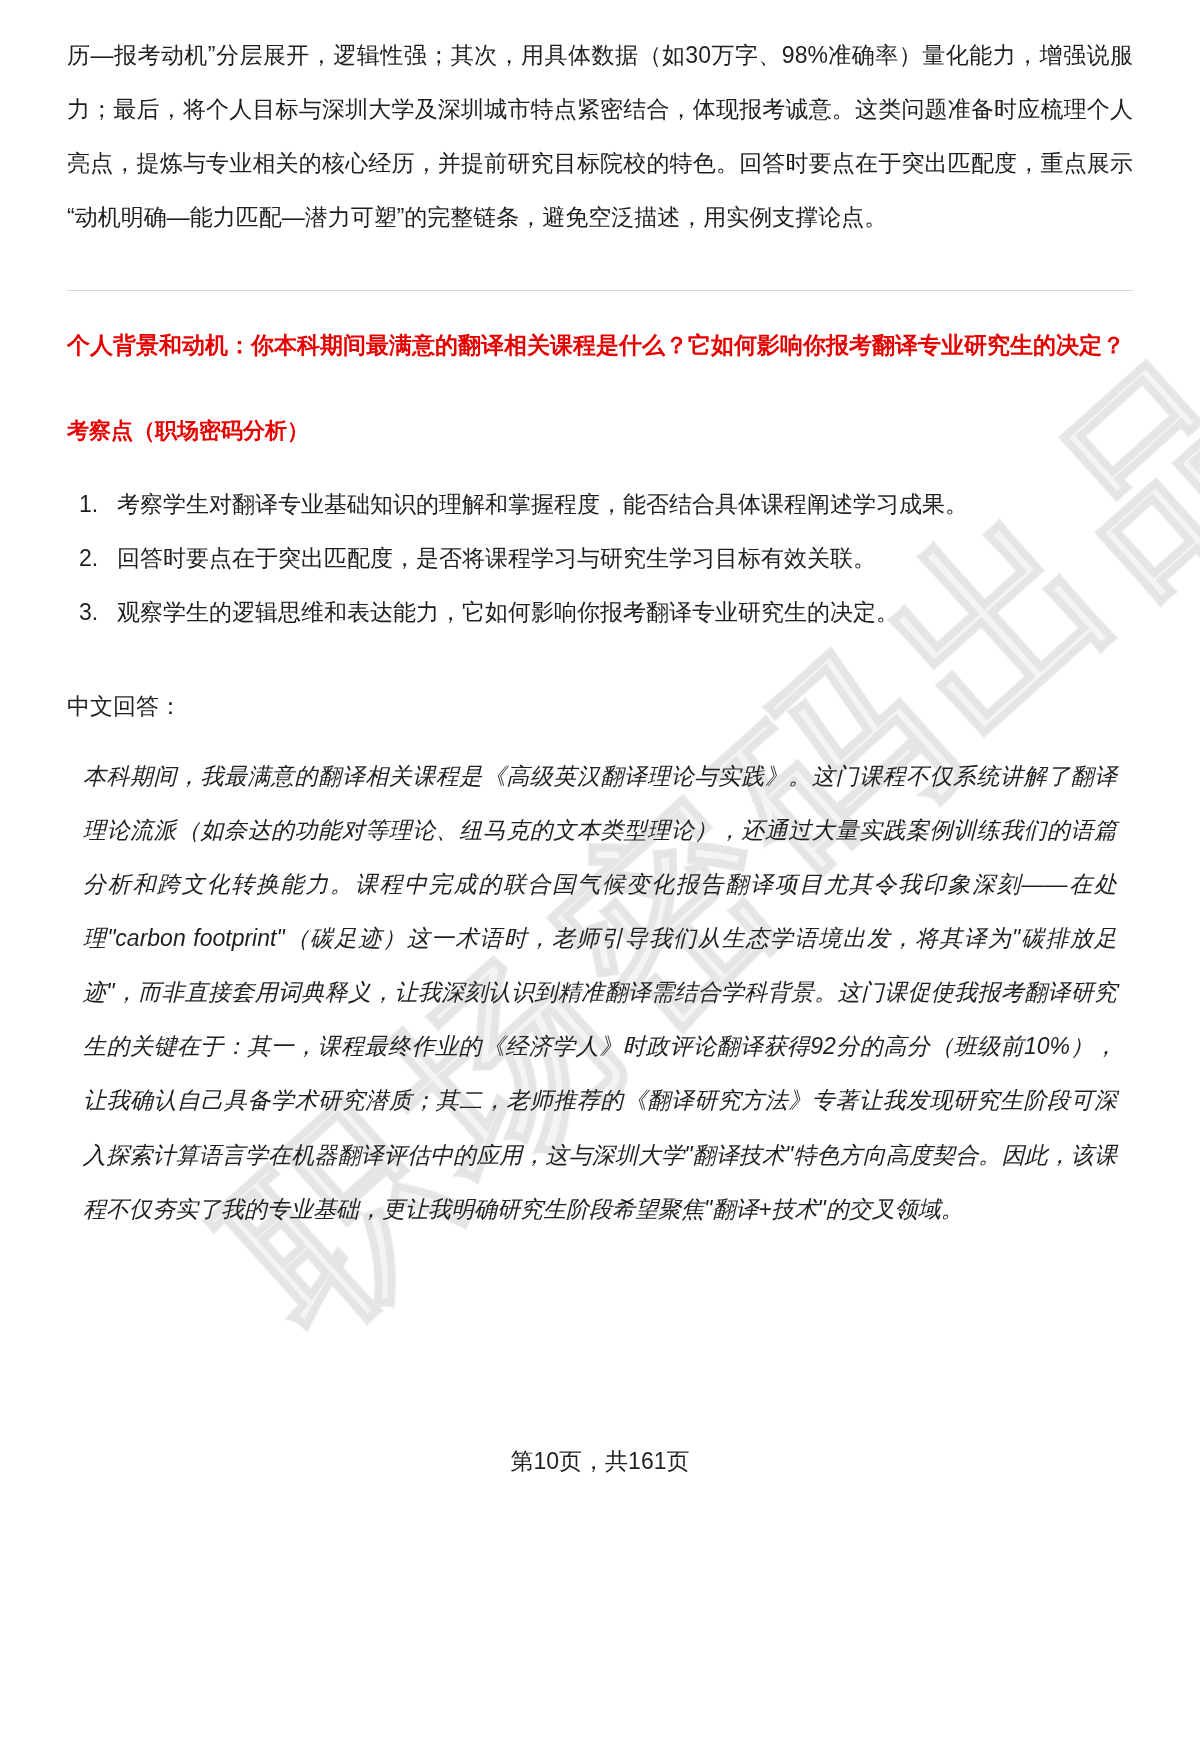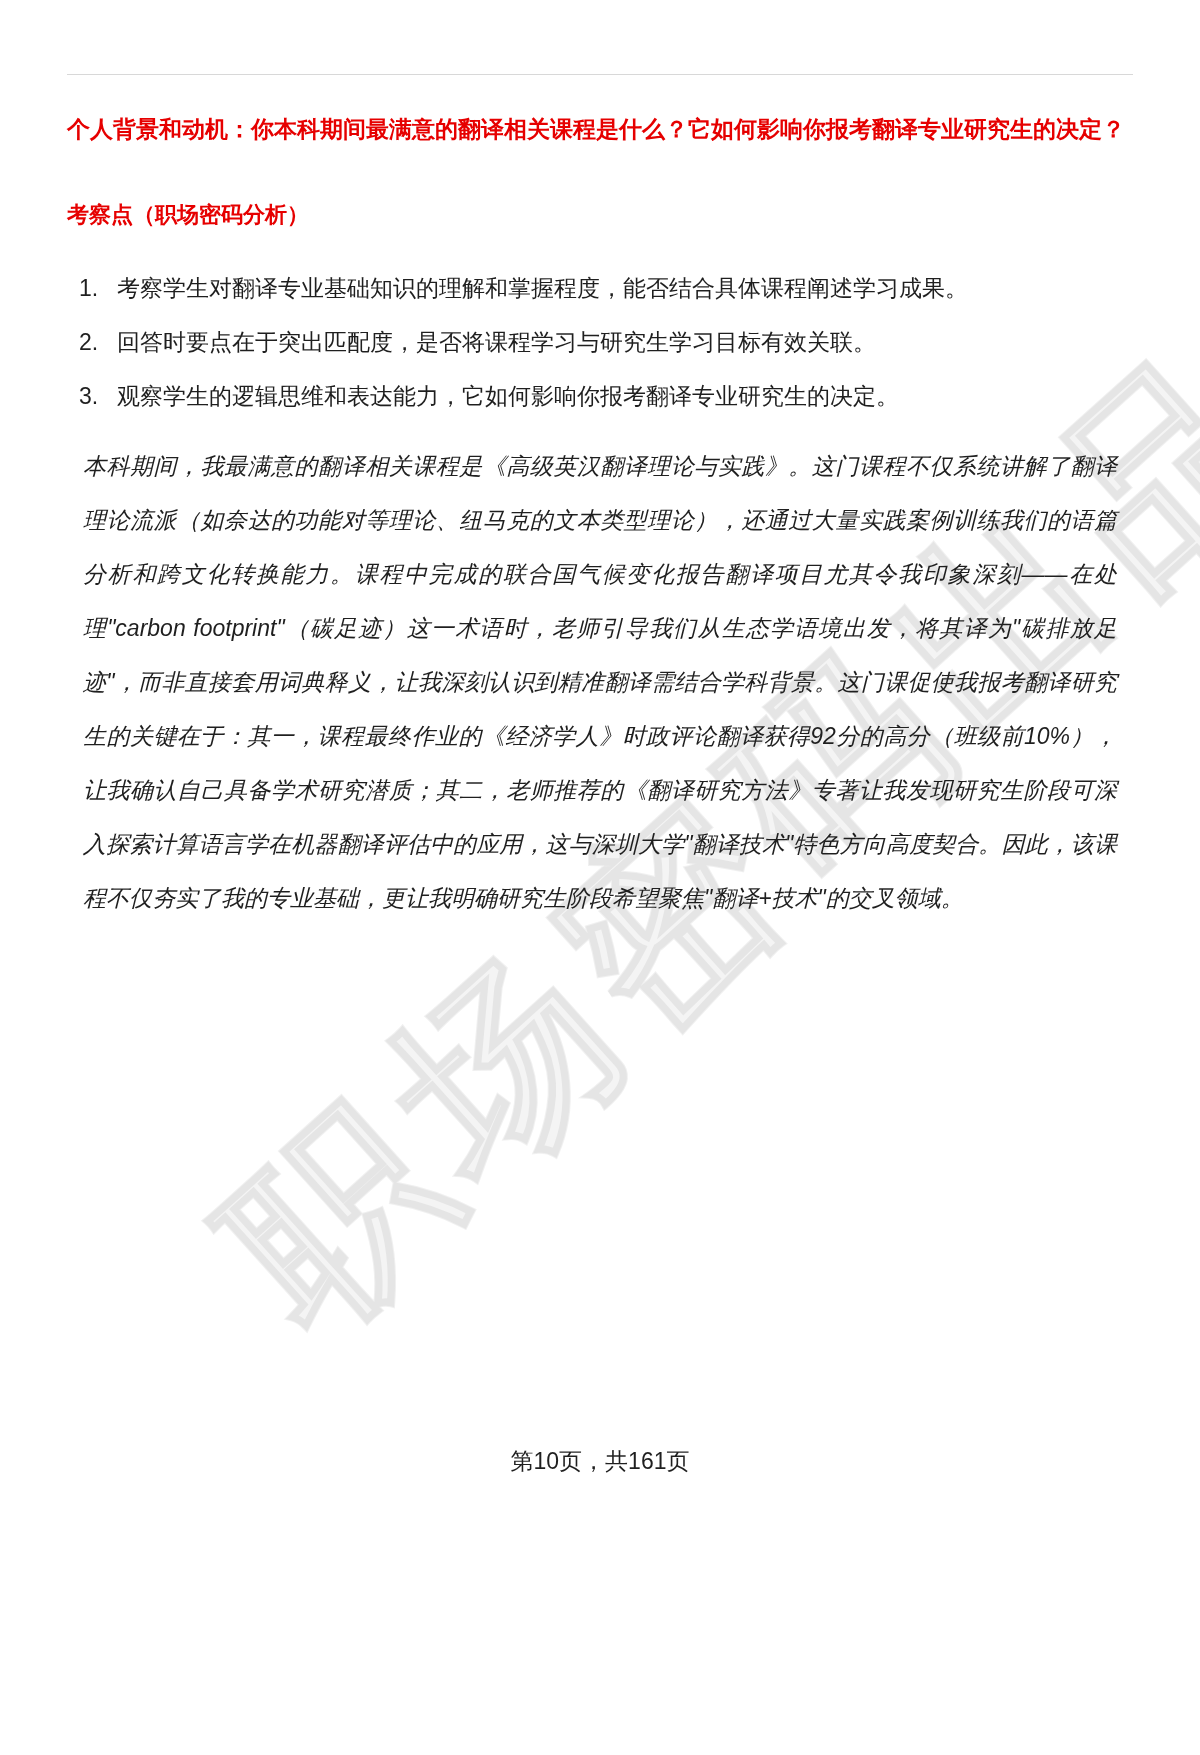--- a/index.html
+++ b/index.html
@@ -103,20 +103,21 @@
 </style>
 </head>
 <body>
 
 <div class="page">
 
   <div class="watermark">职场密码出品</div>
 
   <div class="content">
 
+    <p class="para">历—报考动机”分层展开，逻辑性强；其次，用具体数据（如30万字、98%准确率）量化能力，增强说服力；最后，将个人目标与深圳大学及深圳城市特点紧密结合，体现报考诚意。这类问题准备时应梳理个人亮点，提炼与专业相关的核心经历，并提前研究目标院校的特色。回答时要点在于突出匹配度，重点展示“动机明确—能力匹配—潜力可塑”的完整链条，避免空泛描述，用实例支撑论点。</p>
 
     <hr class="divider">
 
     <h2 class="q-heading">个人背景和动机：你本科期间最满意的翻译相关课程是什么？它如何影响你报考翻译专业研究生的决定？</h2>
 
     <h3 class="a-heading">考察点（职场密码分析）</h3>
 
     <div class="list">
       <div class="li">
         <span class="num">1.</span>
@@ -125,20 +126,21 @@
       <div class="li">
         <span class="num">2.</span>
         <span class="li-text">回答时要点在于突出匹配度，是否将课程学习与研究生学习目标有效关联。</span>
       </div>
       <div class="li">
         <span class="num">3.</span>
         <span class="li-text">观察学生的逻辑思维和表达能力，它如何影响你报考翻译专业研究生的决定。</span>
       </div>
     </div>
 
+    <p class="answer-label">中文回答：</p>
 
     <p class="answer-body">本科期间，我最满意的翻译相关课程是《高级英汉翻译理论与实践》。这门课程不仅系统讲解了翻译理论流派（如奈达的功能对等理论、纽马克的文本类型理论），还通过大量实践案例训练我们的语篇分析和跨文化转换能力。课程中完成的联合国气候变化报告翻译项目尤其令我印象深刻——在处理"carbon footprint"（碳足迹）这一术语时，老师引导我们从生态学语境出发，将其译为"碳排放足迹"，而非直接套用词典释义，让我深刻认识到精准翻译需结合学科背景。这门课促使我报考翻译研究生的关键在于：其一，课程最终作业的《经济学人》时政评论翻译获得92分的高分（班级前10%），让我确认自己具备学术研究潜质；其二，老师推荐的《翻译研究方法》专著让我发现研究生阶段可深入探索计算语言学在机器翻译评估中的应用，这与深圳大学"翻译技术"特色方向高度契合。因此，该课程不仅夯实了我的专业基础，更让我明确研究生阶段希望聚焦"翻译+技术"的交叉领域。</p>
 
   </div>
 
   <div class="footer">第10页，共161页</div>
 
 </div>
 
 </body></html>

